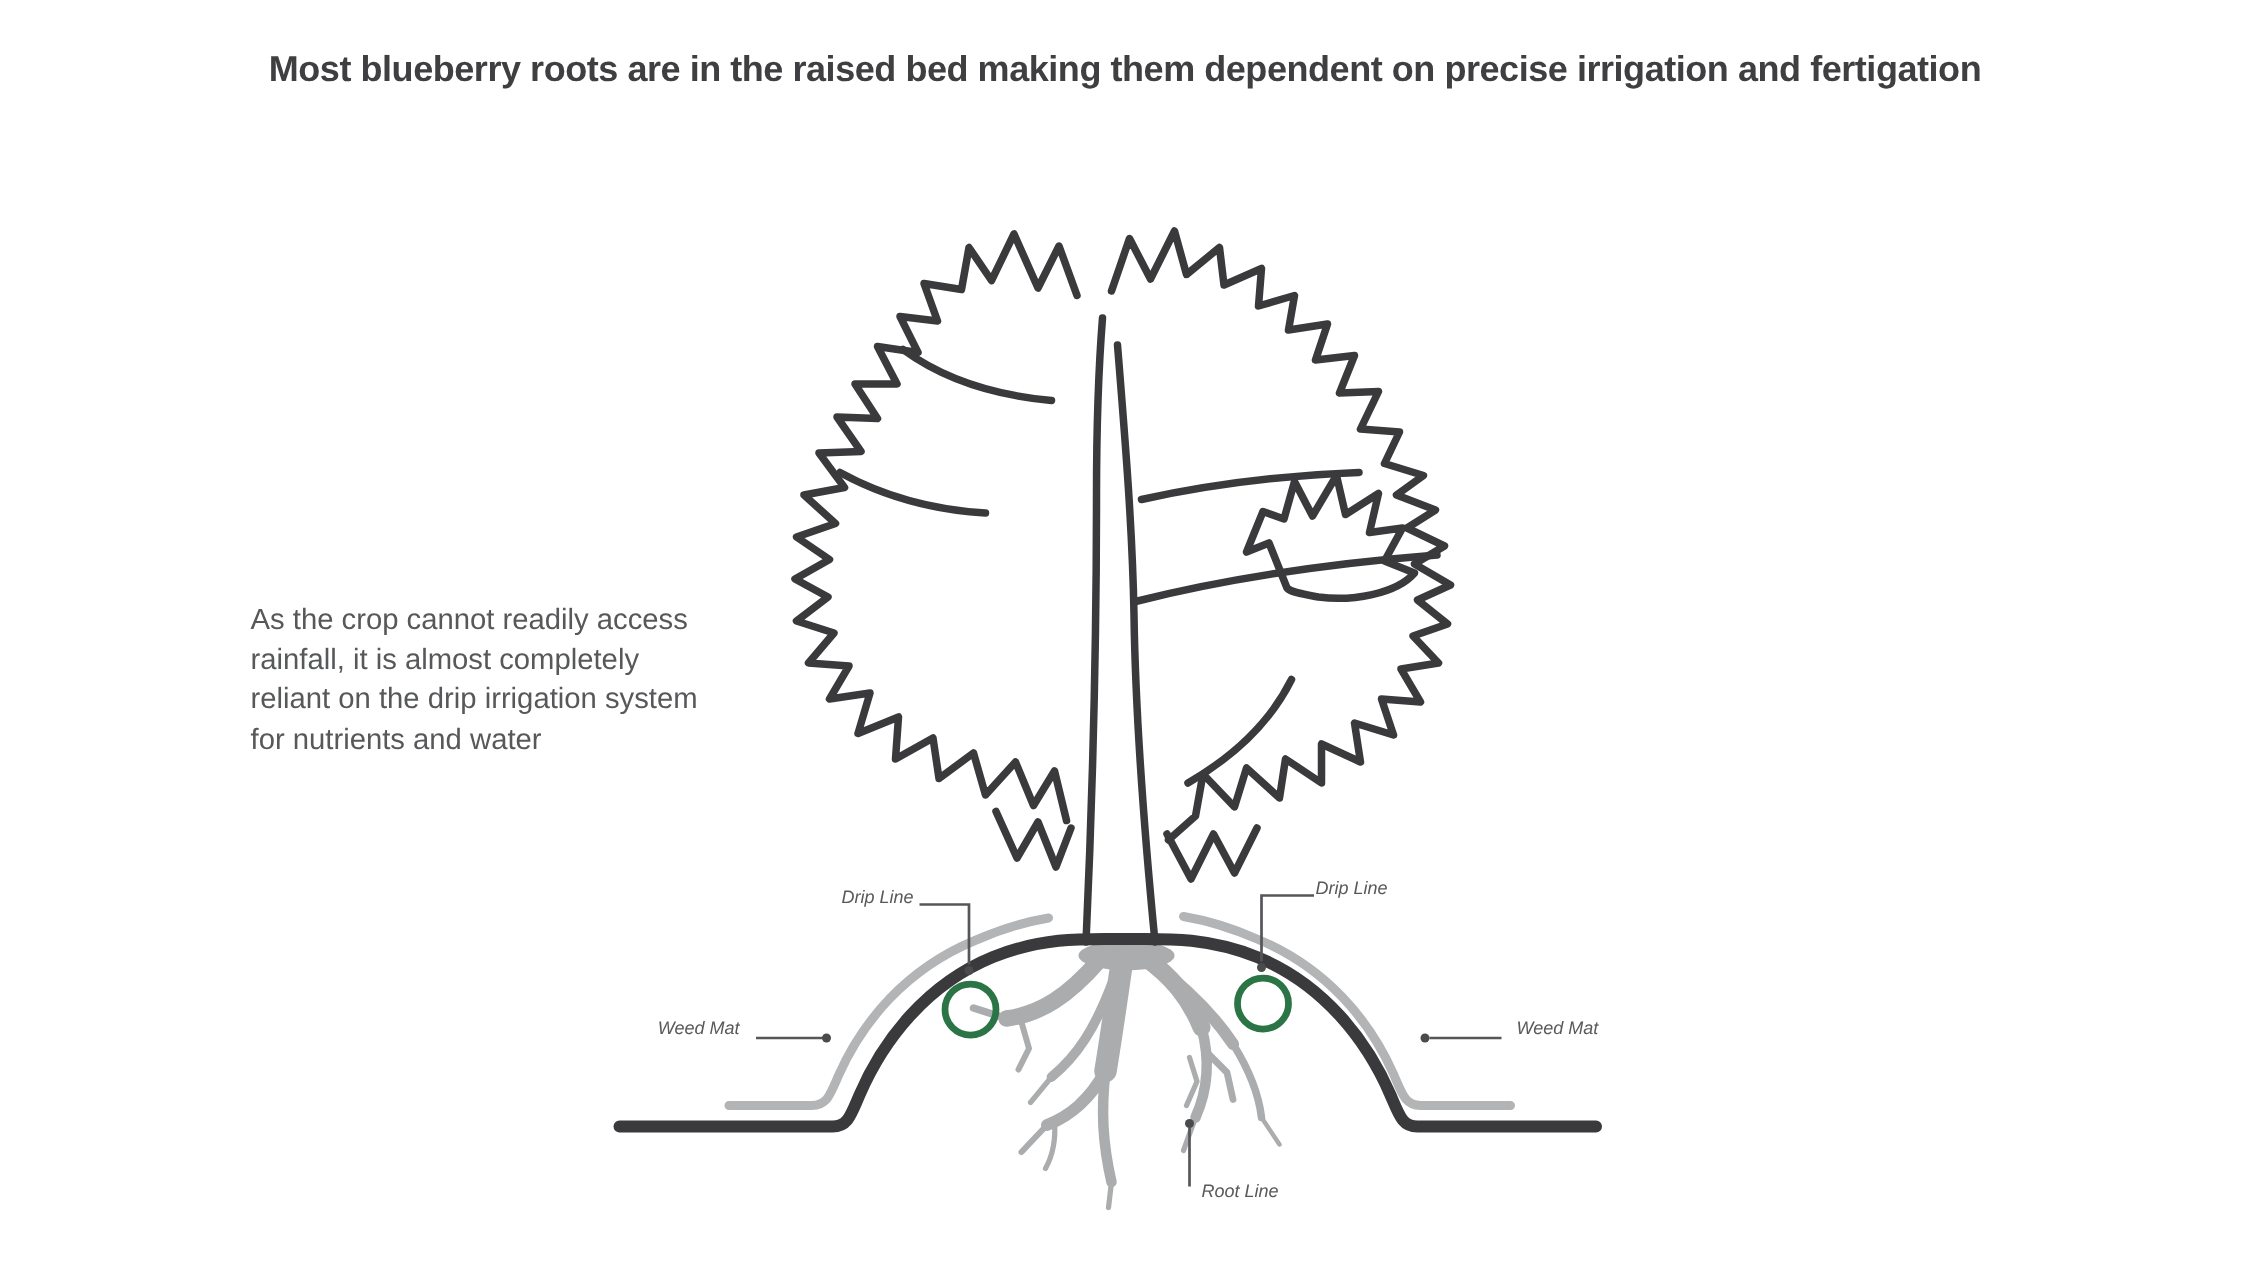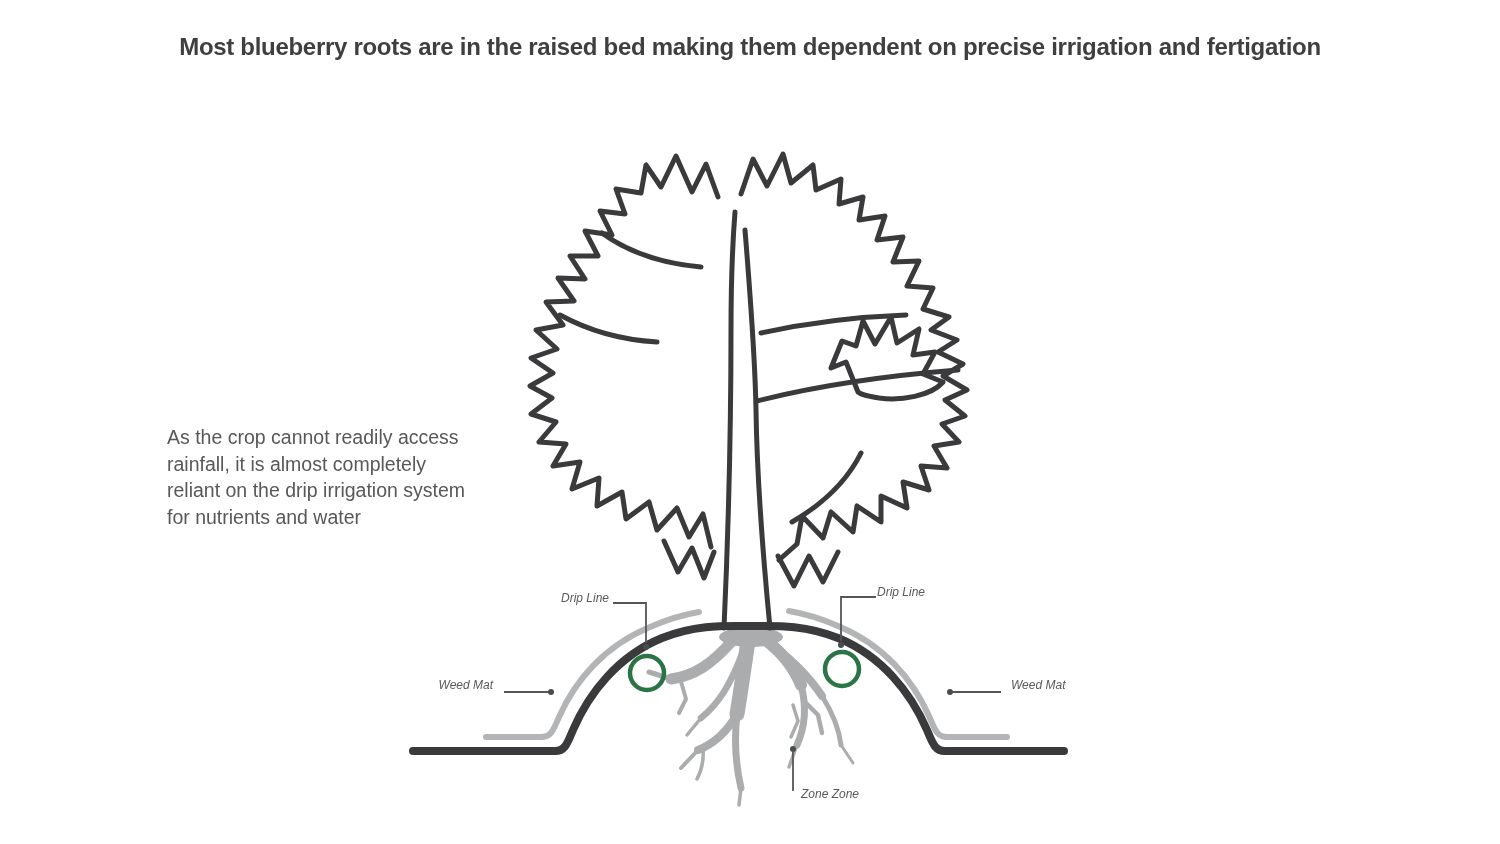--- a/index.html
+++ b/index.html
@@ -5,21 +5,21 @@
   html,body{margin:0;padding:0;background:#ffffff;}
   .stage{
     position:relative;width:1500px;height:844px;background:#ffffff;overflow:hidden;
     font-family:"Liberation Sans","DejaVu Sans",sans-serif;
   }
   .title{
     position:absolute;top:33px;left:0;right:0;text-align:center;
     font-size:24px;font-weight:bold;color:#3f3f41;letter-spacing:-0.3px;
   }
   .description{
-    position:absolute;left:167px;top:424px;width:360px;
+    position:absolute;left:167px;top:400px;width:360px;
     font-size:19.5px;line-height:26.5px;color:#57585a;white-space:pre-line;
   }
   .dlabel{
     position:absolute;font-size:12px;font-style:italic;color:#58595b;white-space:nowrap;
   }
   #lbl-drip-left{left:497px;top:591px;width:112px;text-align:right;}
   #lbl-drip-right{left:877px;top:585px;}
   #lbl-weed-left{left:383px;top:678px;width:110px;text-align:right;}
   #lbl-weed-right{left:1011px;top:678px;}
   #lbl-root-zone{left:801px;top:787px;}
@@ -100,15 +100,15 @@
       <circle cx="950" cy="692" r="3" fill="#4a4b4c" stroke="none"></circle>
       <path d="M 793 791 L 793 752"></path>
       <circle cx="793" cy="749" r="3" fill="#4a4b4c" stroke="none"></circle>
     </g>
   </svg>
 
   <div id="lbl-drip-left" class="dlabel">Drip Line</div>
   <div id="lbl-drip-right" class="dlabel">Drip Line</div>
   <div id="lbl-weed-left" class="dlabel">Weed Mat</div>
   <div id="lbl-weed-right" class="dlabel">Weed Mat</div>
-  <div id="lbl-root-zone" class="dlabel">Zone Zone</div>
+  <div id="lbl-root-zone" class="dlabel">Root Line</div>
 
 </div>
 
 </body></html>

